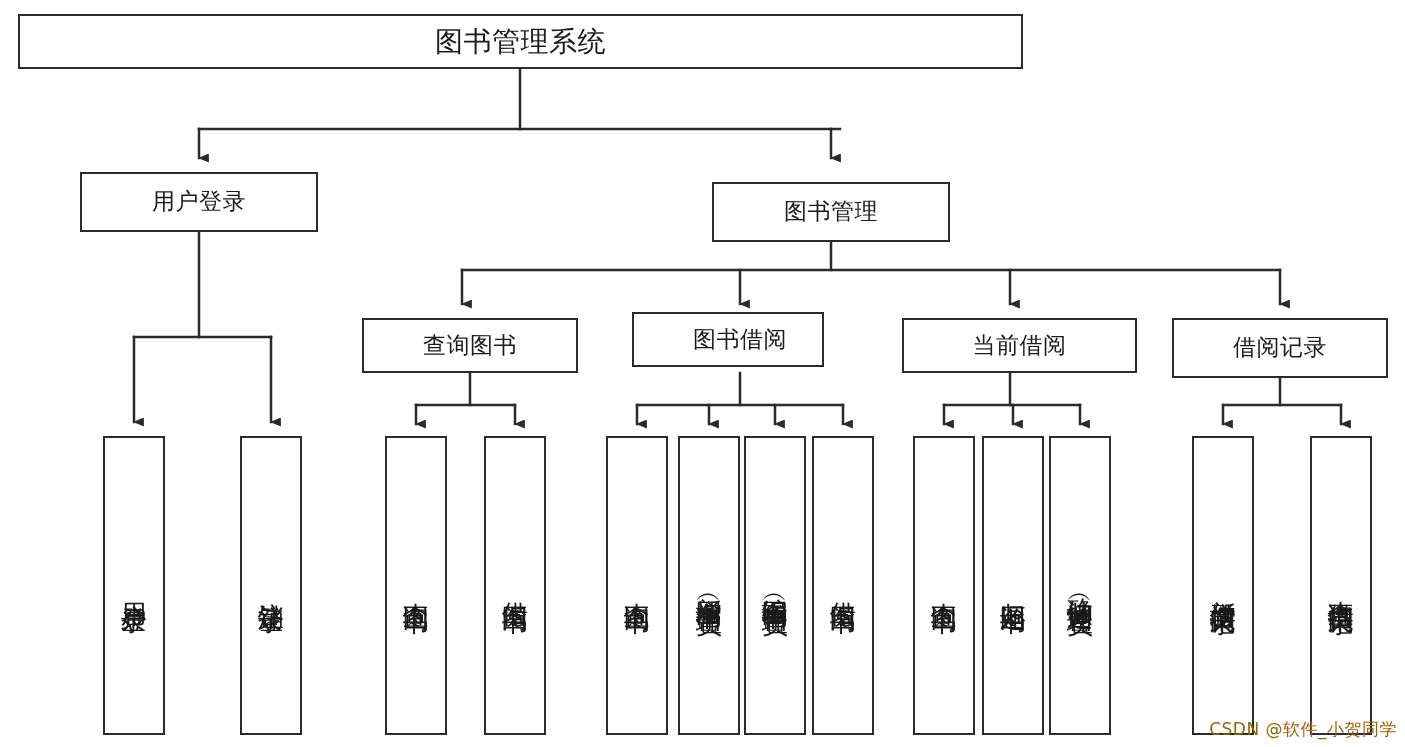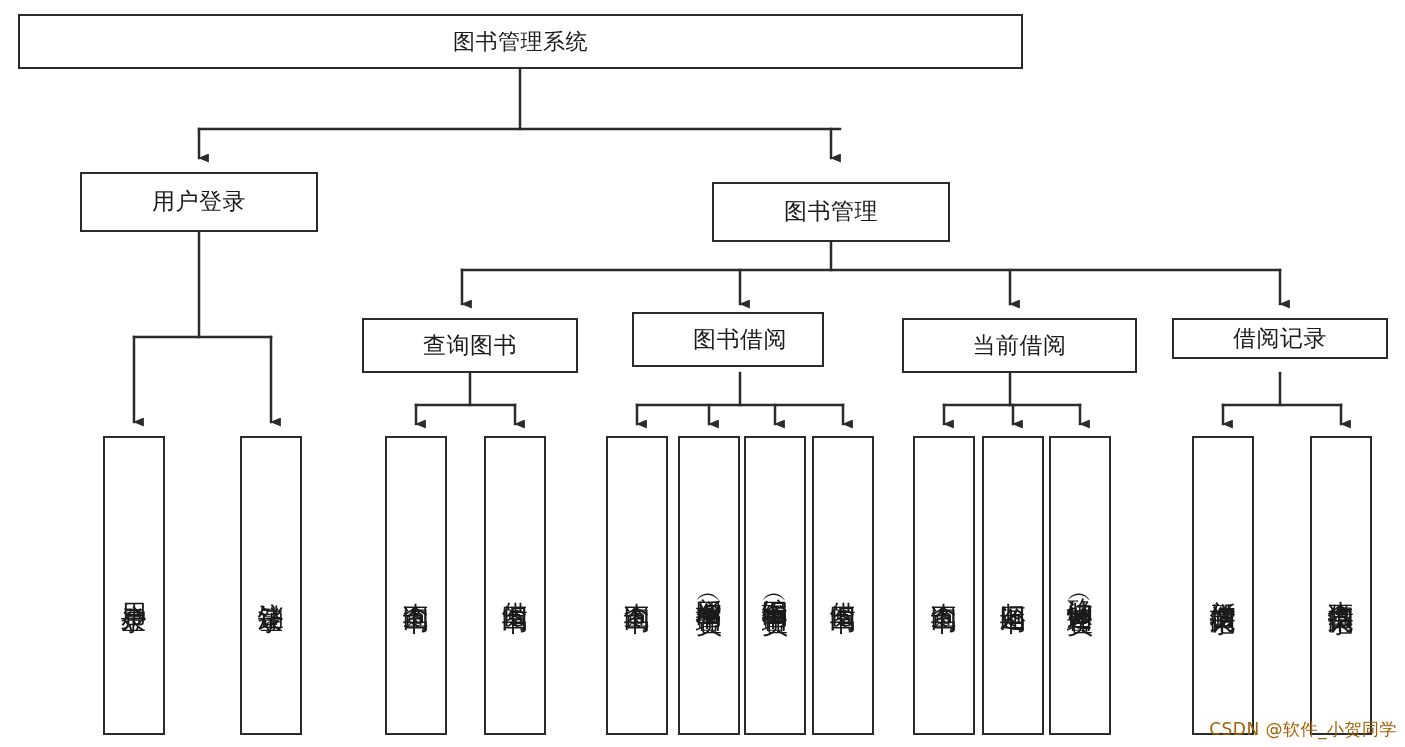--- a/index.html
+++ b/index.html
@@ -40,21 +40,21 @@
     display: block;
     text-align: center;
     line-height: 1.18;
     letter-spacing: 0.5px;
   }
   
   .node.horiz .lbl {
     font-size: 23px;
     white-space: nowrap;
   }
-  .node.root .lbl { font-size: 22px; }
+  .node.root .lbl { font-size: 28px; }
   
   .node.vert {
     align-items: center;
     justify-content: center;
   }
   .node.vert .lbl {
     writing-mode: vertical-rl;
     text-orientation: upright;
     font-size: 26px;
     line-height: 1.02;
@@ -146,21 +146,21 @@
   </div>
 
   <div class="node horiz" style="left:632px; top:312px; width:192px; height:55px;padding-left:24px;">
     <span class="lbl">图书借阅</span>
   </div>
 
   <div class="node horiz" style="left:902px; top:318px; width:235px; height:55px;">
     <span class="lbl">当前借阅</span>
   </div>
 
-  <div class="node horiz" style="left:1172px; top:318px; width:216px; height:41px;">
+  <div class="node horiz" style="left:1172px; top:318px; width:216px; height:60px;">
     <span class="lbl">借阅记录</span>
   </div>
 
   <div class="node vert" style="left:103px; top:436px; width:62px; height:299px;">
     <span class="lbl">用户登录</span>
   </div>
 
   <div class="node vert" style="left:240px; top:436px; width:62px; height:299px;">
     <span class="lbl">注销登录</span>
   </div>

